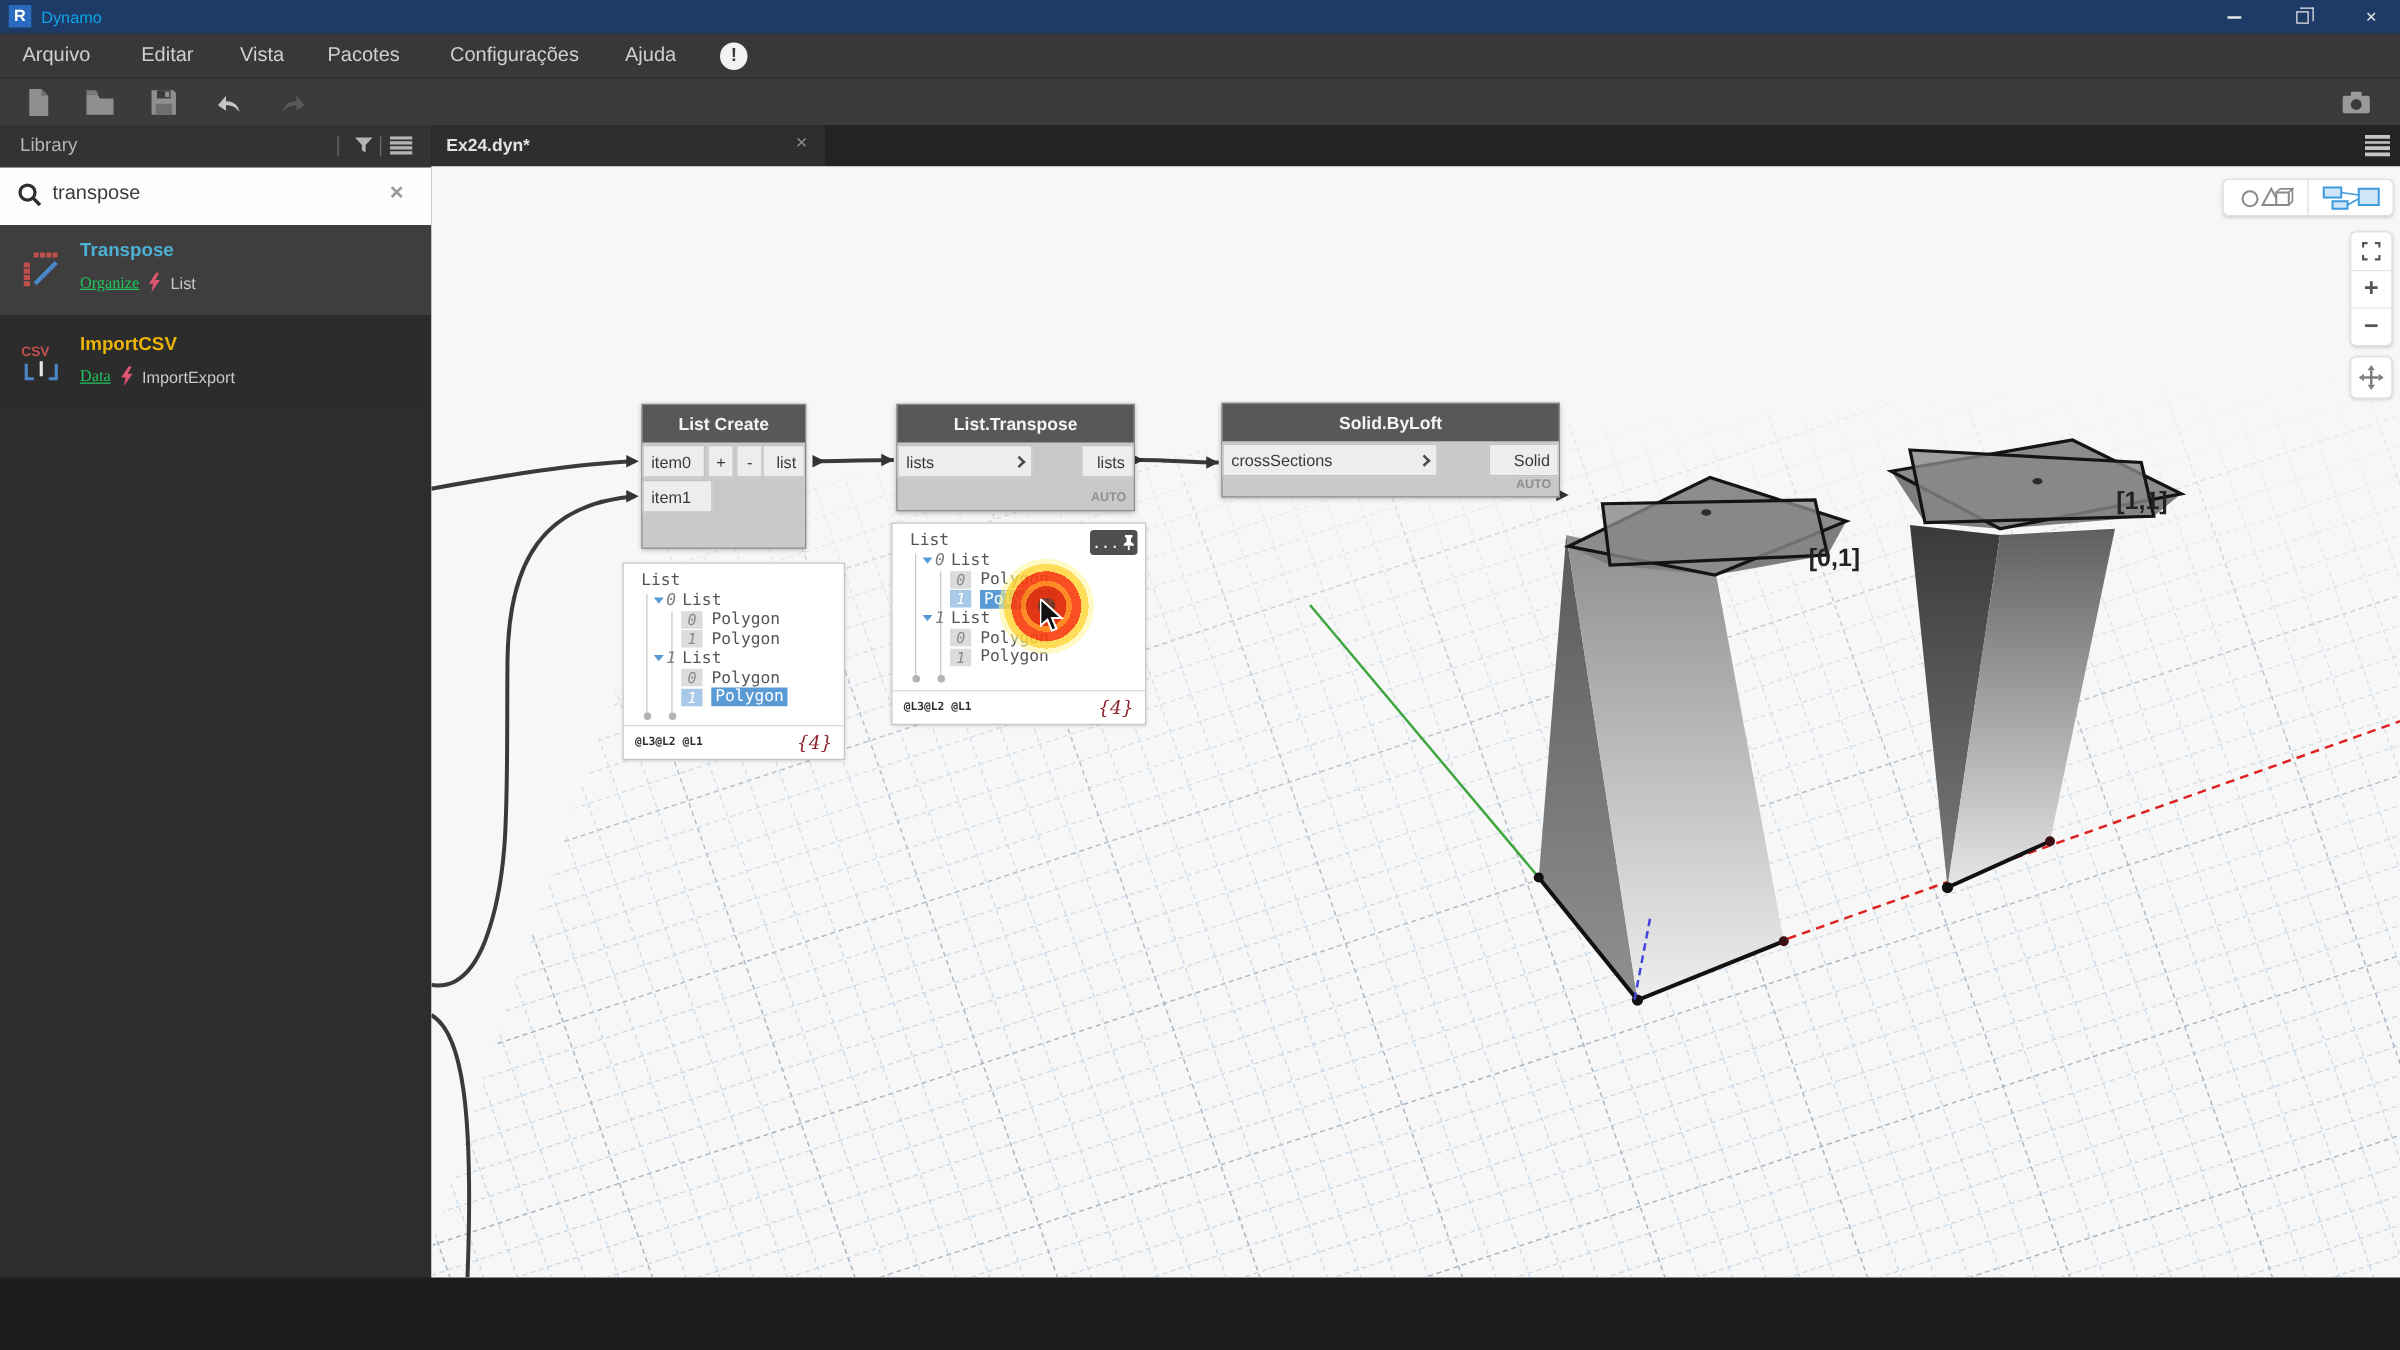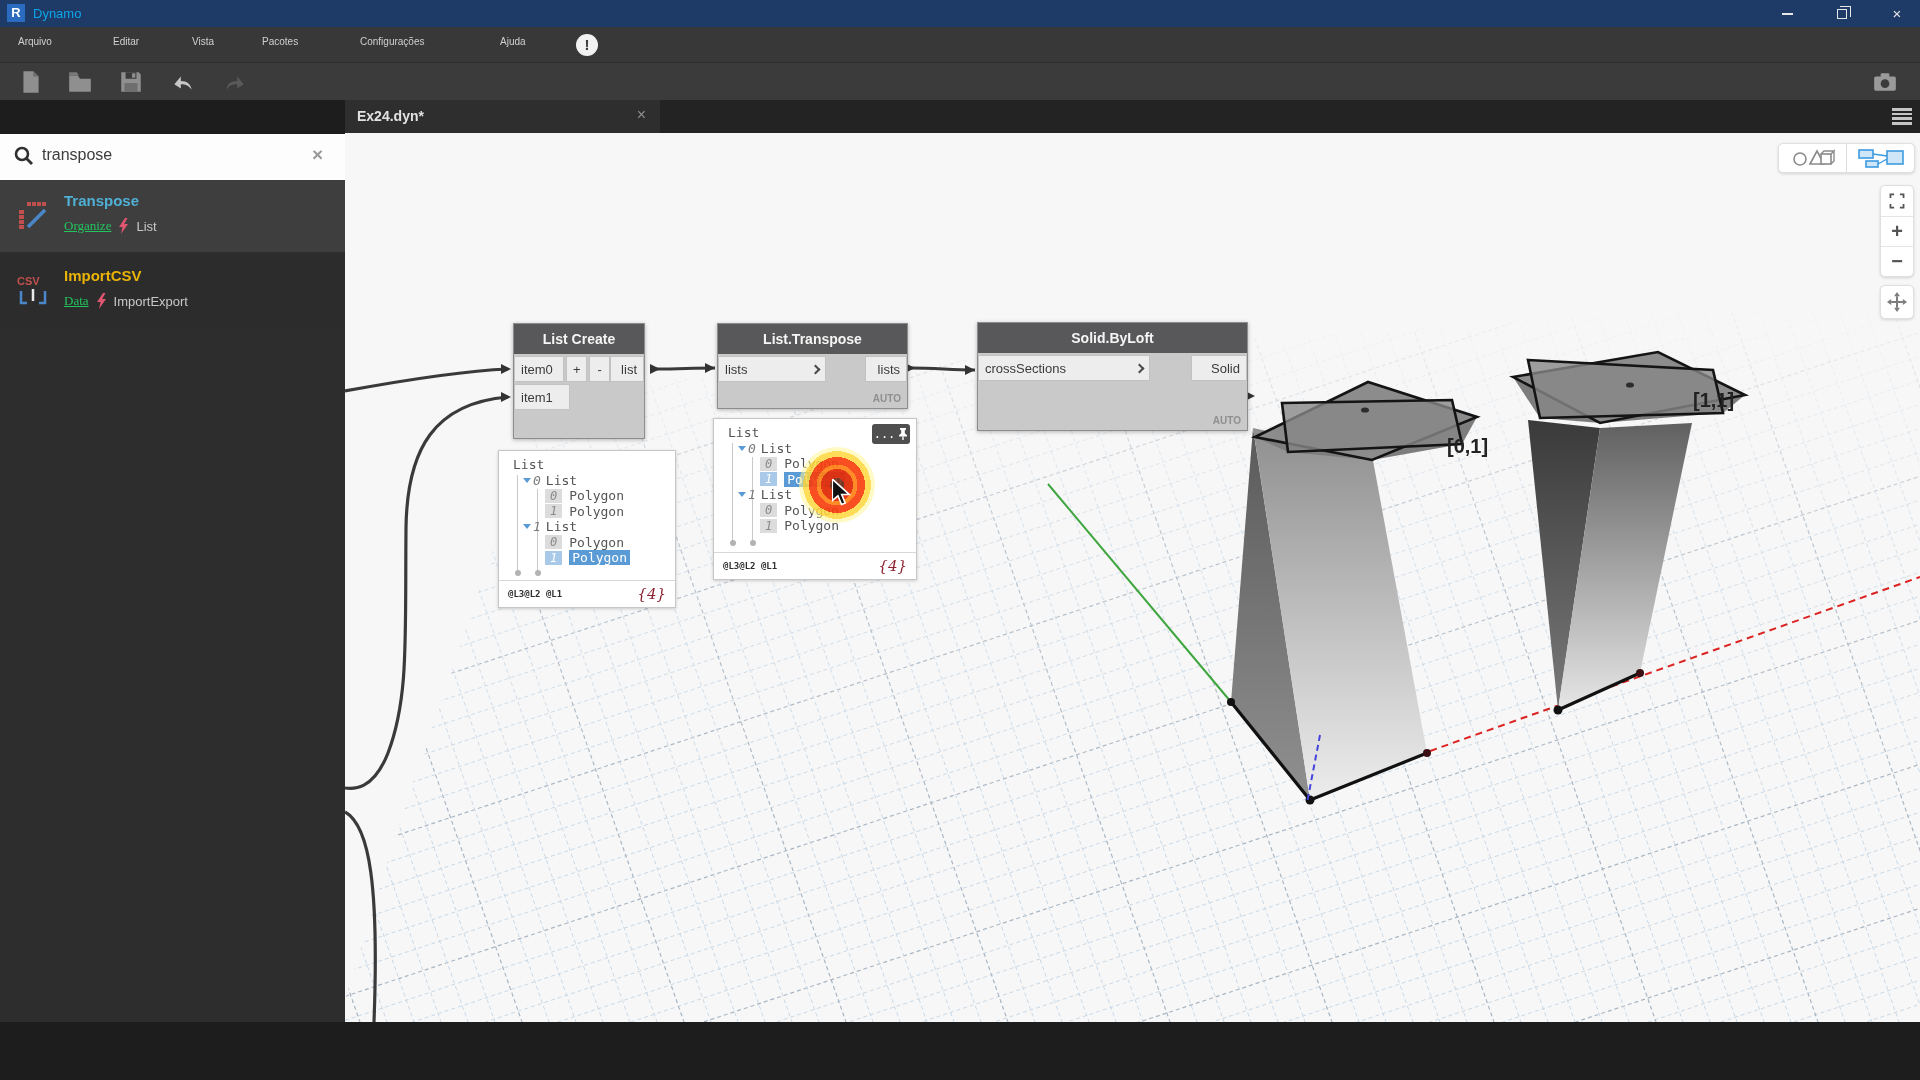--- a/index.html
+++ b/index.html
@@ -16,21 +16,21 @@
             justify-content:center; color:#e8e8e8; font-size:15px; }
   #btn-min { right:110px; } #btn-max { right:55px; } #btn-close { right:0; }
   #btn-min .bar { width:11px; height:2px; background:#e8e8e8; }
   #btn-max .sq { position:relative; width:10px; height:10px; border:1.5px solid #e8e8e8; background:transparent; }
   #btn-max .sq:before { content:""; position:absolute; left:2px; top:-4px; width:10px; height:10px;
                         border:1.5px solid #e8e8e8; border-bottom:none; border-left:none; }
 
   
   #menubar { position:absolute; left:0; top:27px; width:1920px; height:36px; background:#383838;
              border-bottom:1px solid #2e2e2e; }
-  .menu-item { position:absolute; top:9px; color:#d0d0d0; font-size:10px; }
+  .menu-item { position:absolute; top:9px; color:#d0d0d0; font-size:16px; }
   #notif-icon { position:absolute; left:576px; top:7px; width:22px; height:22px; border-radius:50%;
                 background:#f2f2f2; color:#3a3a3a; font-weight:bold; font-size:15px; text-align:center;
                 line-height:22px; }
 
   
   #toolbar { position:absolute; left:0; top:63px; width:1920px; height:37px; background:#3b3b3b; }
   .tool { position:absolute; top:6px; width:26px; height:26px; }
   .tool svg { width:100%; height:100%; }
 
   
@@ -87,21 +87,21 @@
   .port-row { display:flex; margin-top:2px; height:26px; }
   .port { background:#ededed; border:1px solid #c2c2c2; font-size:13px; color:#3a3a3a;
           display:flex; align-items:center; padding:0 6px; }
   .port.out { margin-left:auto; justify-content:flex-end; }
   .pbtn { width:24px; margin-left:2px; justify-content:center; padding:0; }
   .chev { width:7px; height:7px; border-top:2.5px solid #4a4a4a; border-right:2.5px solid #4a4a4a;
           transform:rotate(45deg); margin-left:auto; }
   .auto-tag { position:absolute; right:6px; bottom:4px; font-size:10px; font-weight:bold; color:#8f8f8f; }
   #node-list-create { left:168px; top:190px; width:132px; height:116px; }
   #node-list-transpose { left:372px; top:190px; width:191px; height:86px; }
-  #node-solid-byloft { left:632px; top:189px; width:271px; height:109px; }
+  #node-solid-byloft { left:632px; top:189px; width:271px; height:76px; }
 
   
   .bubble { position:absolute; background:#fff; border:1px solid #c6c6c6;
             box-shadow:0 1px 3px rgba(0,0,0,.18); font-family:"DejaVu Sans Mono", monospace; }
   #bubble1 { left:153px; top:317px; width:178px; height:158px; }
   #bubble2 { left:368px; top:285px; width:204px; height:162px; }
   .ptree { position:absolute; left:0; top:6px; right:0; }
   .prow { height:15.5px; font-size:13px; color:#555; display:flex; align-items:center; }
   .prow.root { padding-left:14px; }
   .prow.group { padding-left:24px; }
@@ -204,20 +204,40 @@
     </div>
     <div class="tool" style="left:1872px">
       <svg viewBox="0 0 24 24">
           <rect x="2" y="7" width="20" height="13" rx="1.5" fill="#9a9a9a"></rect>
           <rect x="8" y="4" width="8" height="4" rx="1" fill="#9a9a9a"></rect>
           <circle cx="12" cy="13.5" r="4" fill="#3b3b3b"></circle>
         </svg>
     </div>
   </div>
 
+  <div id="lib-header">
+    <div id="lib-title">Library</div>
+    <div class="lib-sep" style="left:270px"></div>
+    <div id="lib-filter">
+      <svg width="16" height="14" viewBox="0 0 16 14">
+          <path d="M1 1h14l-5.5 6v6l-3-1.8V7z" fill="#b5b5b5"></path>
+        </svg>
+    </div>
+    <div class="lib-sep" style="left:304px"></div>
+    <div id="lib-list-toggle">
+      <svg width="18" height="15" viewBox="0 0 18 15">
+          <g fill="#b5b5b5">
+            <rect y="0" width="18" height="2.6"></rect>
+            <rect y="4" width="18" height="2.6"></rect>
+            <rect y="8" width="18" height="2.6"></rect>
+            <rect y="12" width="18" height="2.6"></rect>
+          </g>
+        </svg>
+    </div>
+  </div>
 
   <div id="search-row">
     <div id="search-icon">
       <svg width="22" height="22" viewBox="0 0 22 22">
           <circle cx="9" cy="9" r="6" fill="none" stroke="#2f2f2f" stroke-width="2.6"></circle>
           <line x1="13.5" y1="13.5" x2="19" y2="19" stroke="#2f2f2f" stroke-width="2.8"></line>
         </svg>
     </div>
     <div id="search-input-text">transpose</div>
     <div id="search-clear">×</div>

